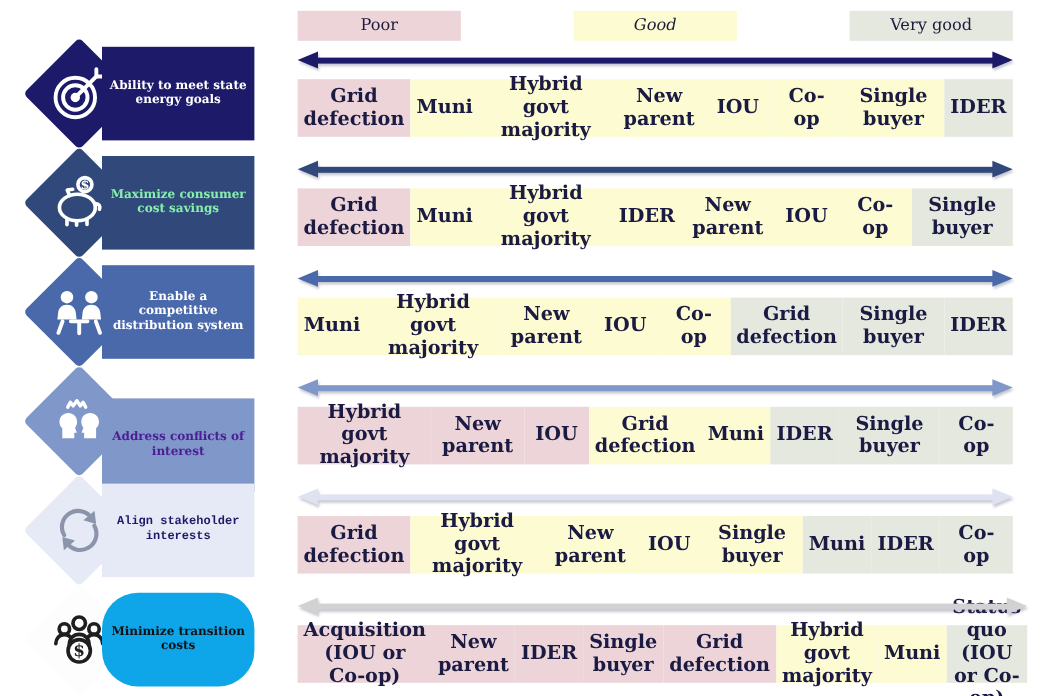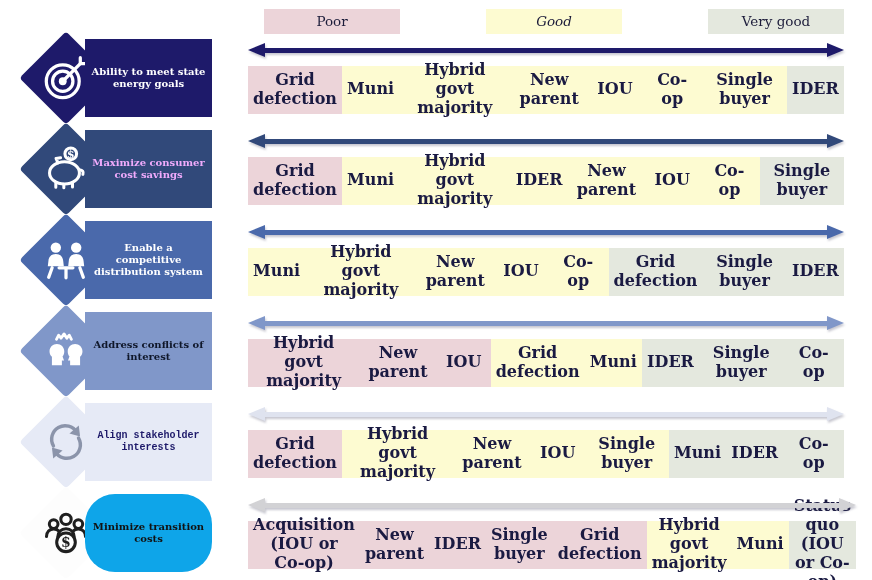--- a/index.html
+++ b/index.html
@@ -2,21 +2,21 @@
 <html><head>
 <meta charset="utf-8">
 <style>
   html,body{margin:0;padding:0;background:#fff;}
   .canvas{width:872px;height:580px;position:relative;overflow:hidden;background:#fff;
           font-family:"DejaVu Serif","Liberation Serif",serif;}
   
   .legend-row{display:flex;justify-content:space-between;align-items:center;
               margin-left:248px;margin-right:28px;padding-top:8px;height:26px;}
   .legend-box{width:136px;height:25px;display:flex;align-items:center;justify-content:center;
-              font-size:13.5px;color:#1c1c3a;margin-left:16px;}
+              font-size:13.5px;color:#1c1c3a;}
   
   #rows{position:absolute;top:34px;left:0;right:0;}
   .row{display:flex;align-items:center;height:88px;margin-bottom:3px;}
   .left{position:relative;width:248px;height:100%;flex:none;}
   .diamond{position:absolute;left:33px;top:50%;width:66px;height:66px;
            transform:translateY(-50%) rotate(45deg);border-radius:4px;}
   .iconwrap{position:absolute;left:38px;top:50%;transform:translateY(-50%);
             width:56px;height:56px;display:flex;align-items:center;justify-content:center;}
   .iconwrap svg{width:52px;height:52px;}
   .label-box{position:absolute;left:85px;top:50%;transform:translateY(-50%);
@@ -88,21 +88,21 @@
           <div class="iconwrap" style="color: rgb(255, 255, 255);">
             <svg viewBox="0 0 24 24" fill="none" stroke="currentColor" stroke-width="1.4" stroke-linecap="round" stroke-linejoin="round">
               <circle cx="14.2" cy="5" r="2.7"></circle>
               <text x="14.2" y="6.7" font-size="5" text-anchor="middle" fill="currentColor" stroke="none" font-weight="bold">$</text>
               <ellipse cx="11.3" cy="13.8" rx="6.9" ry="5.1"></ellipse>
               <path d="M18.2 12.3 q2.2 0.2 1.6 2.2"></path>
               <path d="M8.3 9.2 l-0.9-2.1 2.1-0.3"></path>
               <path d="M7.3 18.5 v1.9 M11 19 v1.6 M15 18.4 v1.9"></path>
             </svg>
           </div>
-          <div class="label-box" style="background: rgb(49, 73, 122); color: #f0abfc;">Maximize consumer cost savings</div>
+          <div class="label-box" style="background: rgb(49, 73, 122); color: #86efac;">Maximize consumer cost savings</div>
         </div>
         <div class="right">
           <div class="arrow">
             <span class="head l"></span>
             <span class="bar"></span>
             <span class="head r"></span>
           </div>
           <div class="cells">
             <div class="cell rating-poor" style="flex-grow: 24;">Grid defection</div>
             <div class="cell rating-good" style="flex-grow: 14;">Muni</div>
@@ -153,21 +153,21 @@
           <div class="diamond" style="background: rgb(128, 151, 201);"></div>
           <div class="iconwrap" style="color: rgb(255, 255, 255);">
             <svg viewBox="0 0 24 24" fill="none" stroke="currentColor" stroke-width="1.3" stroke-linecap="round" stroke-linejoin="round">
               <path d="M7.6 6.6 l1-1.9 1.1 1.4 1.4-2 1.3 2 1.1-1.4 1 1.9"></path>
               <path fill="currentColor" stroke="none" d="M11.2 12.2c0-2-1.5-3.4-3.4-3.4S4.4 10.2 4.4 12.2c0 1 .4 1.9 1.1 2.5v3.9h4.6v-2.2h1l-.7-1.9c.5-.6.8-1.4.8-2.3z"></path>
               <g transform="translate(24,0) scale(-1,1)">
                 <path fill="currentColor" stroke="none" d="M11.2 12.2c0-2-1.5-3.4-3.4-3.4S4.4 10.2 4.4 12.2c0 1 .4 1.9 1.1 2.5v3.9h4.6v-2.2h1l-.7-1.9c.5-.6.8-1.4.8-2.3z"></path>
               </g>
             </svg>
           </div>
-          <div class="label-box" style="background: rgb(128, 151, 201); color: #0f172a;">Address conflicts of interest</div>
+          <div class="label-box" style="background: rgb(128, 151, 201); color: #4c1d95; margin-top: 20px;">Address conflicts of interest</div>
         </div>
         <div class="right">
           <div class="arrow">
             <span class="head l"></span>
             <span class="bar"></span>
             <span class="head r"></span>
           </div>
           <div class="cells">
             <div class="cell rating-poor" style="flex-grow: 30;">Hybrid govt majority</div>
             <div class="cell rating-poor" style="flex-grow: 20;">New parent</div>

